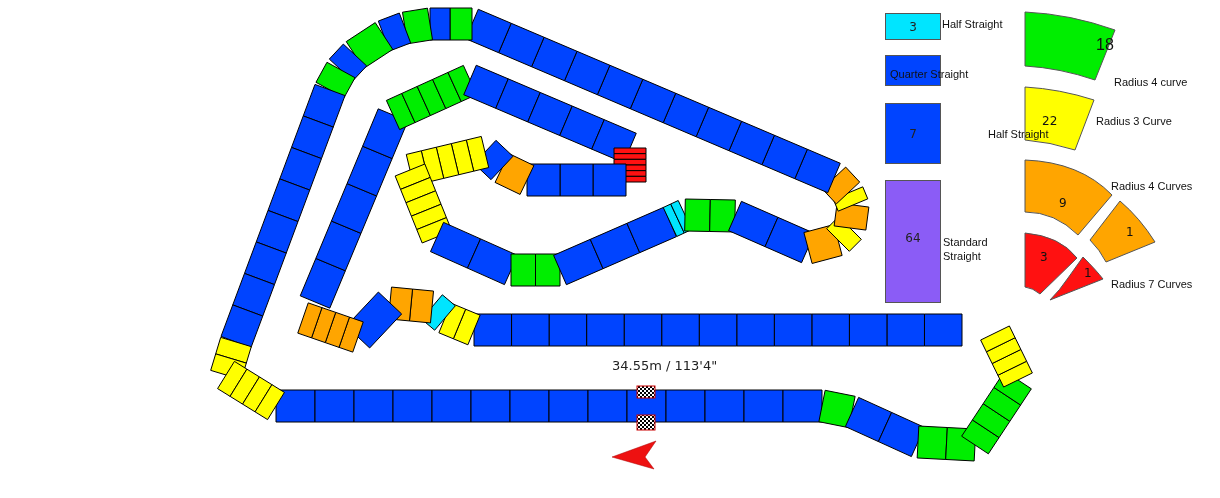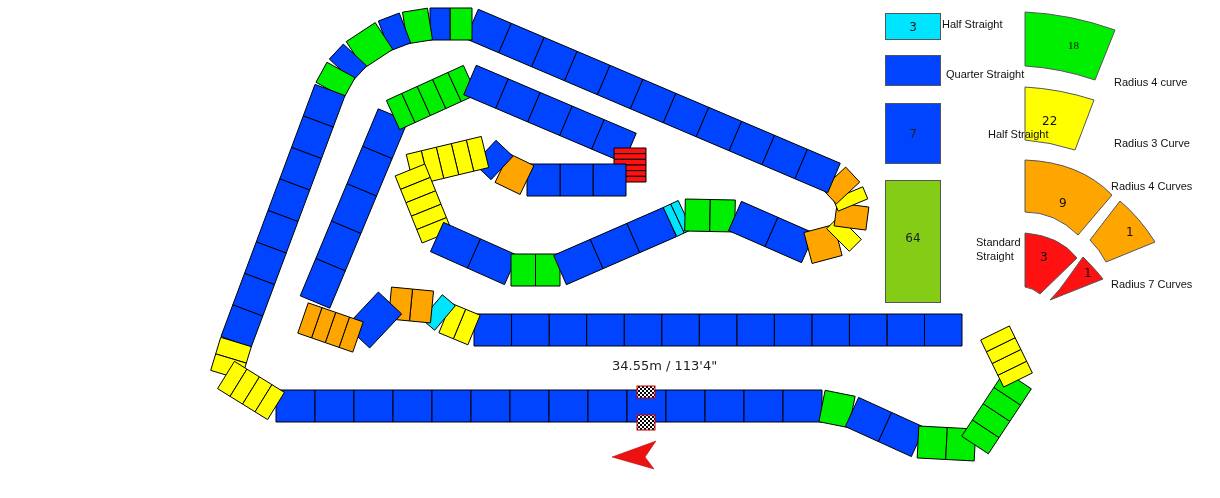--- a/index.html
+++ b/index.html
@@ -171,33 +171,33 @@
     <path d="M1120,201 Q1140,218 1155,242 L1106,262 Q1100,250 1090,240 Z" fill="#ffa500" stroke="#555" stroke-width="1"></path>
     <path d="M1025,233 Q1060,236 1077,258 L1040,294 Q1033,288 1025,287 Z" fill="#ff1111" stroke="#555" stroke-width="1"></path>
     <path d="M1083,257 Q1096,270 1103,279 L1050,300 Q1060,290 1068,278 Z" fill="#ff1111" stroke="#555" stroke-width="1"></path>
   </g>
 </svg>
 
 <div class="legend-box" style="left:885px;top:13px;width:56px;height:27px;background:#00e5ff;">3</div>
 <div class="legend-label" style="left:942px;top:17px;">Half Straight</div>
 
 <div class="legend-box" style="left:885px;top:55px;width:56px;height:31px;background:#0044ff;"></div>
-<div class="legend-label" style="left:946px;top:67px;">Quarter Straight</div>
+<div class="legend-label" style="left:890px;top:67px;">Quarter Straight</div>
 
 <div class="legend-box" style="left:885px;top:103px;width:56px;height:61px;background:#0044ff;">7</div>
 <div class="legend-label" style="left:944px;top:127px;margin-left:44px;">Half Straight</div>
 
-<div class="legend-box" style="left:885px;top:180px;width:56px;height:123px;background:#84cc16;align-items:flex-start;padding-top:50px;">64</div>
-<div class="legend-label" style="left:976px;top:235px;width:60px;">Standard Straight</div>
-
-<div class="legend-label" style="left:1068px;top:38px;font-family:Liberation Serif, serif;font-size:11px;">18</div>
+<div class="legend-box" style="left:885px;top:180px;width:56px;height:123px;background:#8b5cf6;align-items:flex-start;padding-top:50px;">64</div>
+<div class="legend-label" style="left:943px;top:235px;width:60px;">Standard Straight</div>
+
+<div class="legend-label" style="left:1096px;top:38px;font-family:Liberation Sans, sans-serif;font-size:16px;">18</div>
 <div class="legend-label" style="left:1114px;top:51px;margin-top:24px;">Radius 4 curve</div>
 
 <div class="legend-label" style="left:1042px;top:114px;font-family:'DejaVu Sans',sans-serif;font-size:12px;">22</div>
-<div class="legend-label" style="left:1096px;top:136px;margin-left:18px;">Radius 3 Curve</div>
+<div class="legend-label" style="left:1096px;top:114px;">Radius 3 Curve</div>
 
 <div class="legend-label" style="left:1059px;top:196px;font-family:'DejaVu Sans',sans-serif;font-size:12px;">9</div>
 <div class="legend-label" style="left:1126px;top:225px;font-family:'DejaVu Sans',sans-serif;font-size:12px;">1</div>
 <div class="legend-label" style="left:1111px;top:179px;">Radius 4 Curves</div>
 
 <div class="legend-label" style="left:1040px;top:250px;font-family:'DejaVu Sans',sans-serif;font-size:12px;">3</div>
 <div class="legend-label" style="left:1084px;top:266px;font-family:'DejaVu Sans',sans-serif;font-size:12px;">1</div>
 <div class="legend-label" style="left:1111px;top:277px;">Radius 7 Curves</div>
 
 <div class="length-label">34.55m / 113'4"</div>

